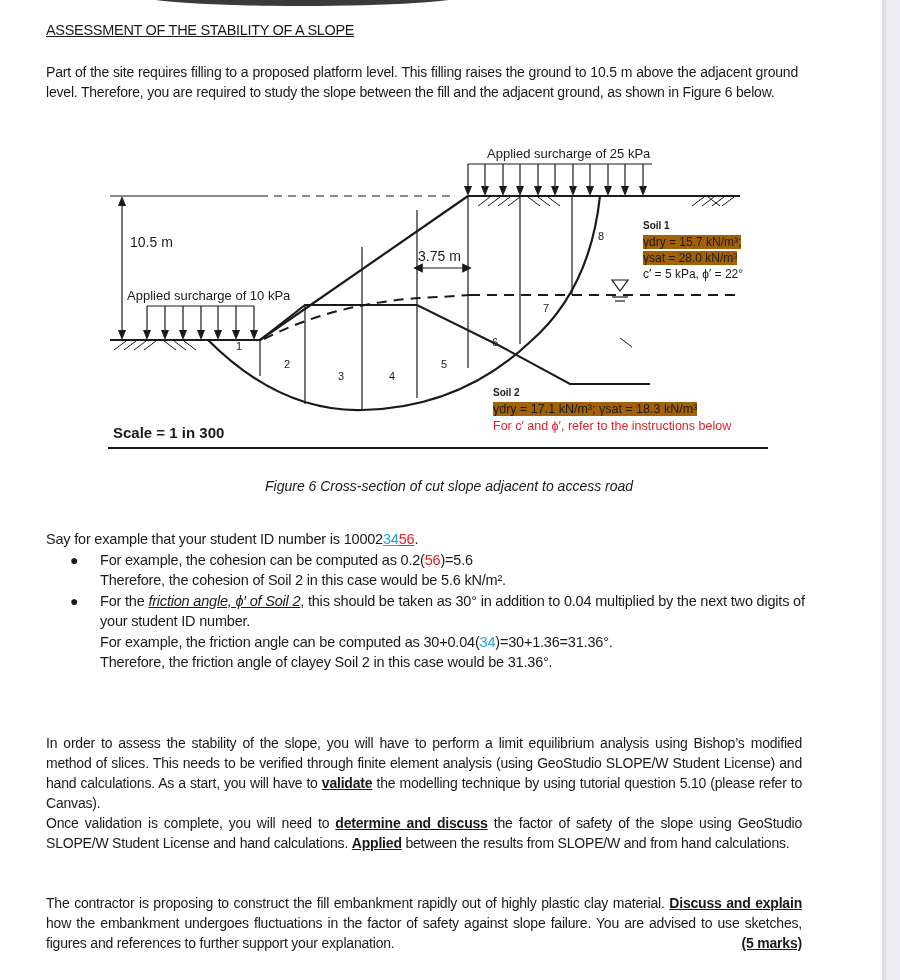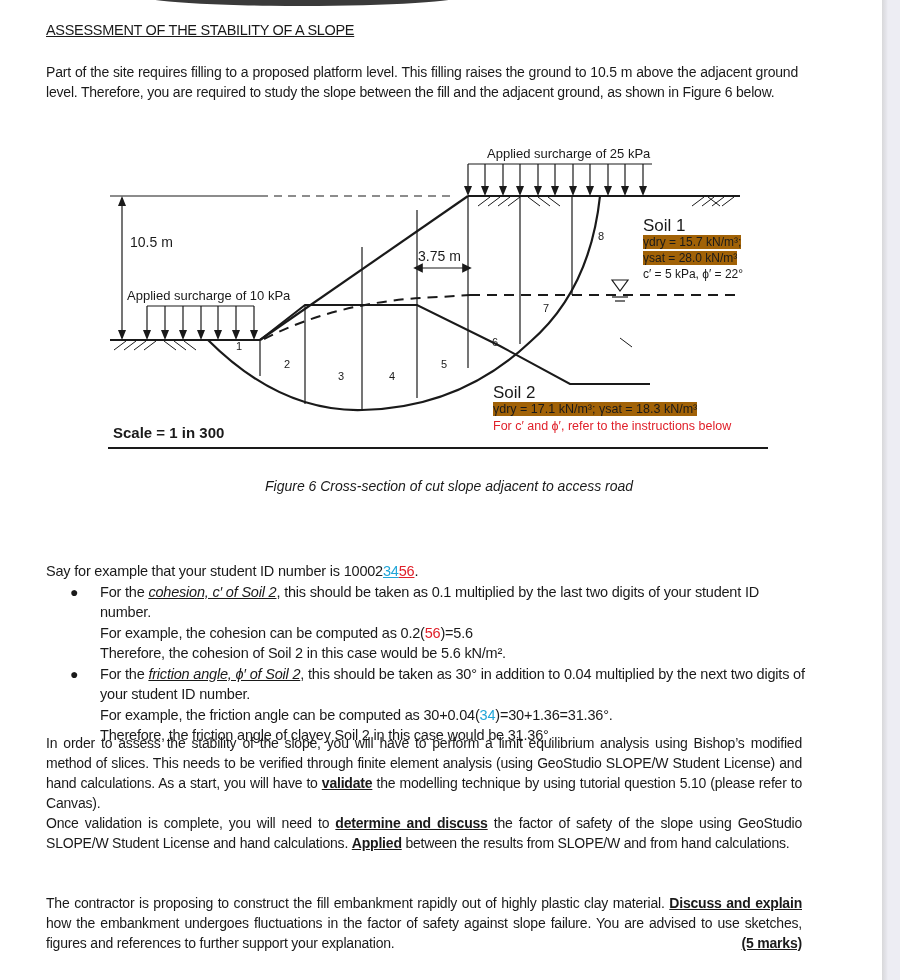--- a/index.html
+++ b/index.html
@@ -34,34 +34,34 @@
     position: absolute; left: 46px; font-size: 14px; line-height: 20px;
     letter-spacing: -0.2px;
   }
   .justify { text-align: justify; }
   .figure {
     position: absolute; left: 100px; top: 140px; width: 680px; height: 320px;
   }
   .fig-label {
     position: absolute; font-size: 13px; color: #1a1a1a; white-space: nowrap;
   }
-  .soil-title { font-weight: normal; font-size: 17px; }
+  .soil-title { font-weight: bold; font-size: 10px; }
   .hl { background: #a16207; }
   .red { color: #e0202a; }
   .blue { color: #21a6d8; }
   .scale-label {
     position: absolute; left: 113px; top: 424px; font-size: 15px; font-weight: bold;
   }
   .fig-rule {
     position: absolute; left: 108px; top: 447px; width: 660px; height: 2px; background: #1a1a1a;
   }
   .caption {
     position: absolute; left: 265px; top: 478px; font-size: 14px; font-style: italic;
   }
-  .bullets { position: absolute; left: 46px; top: 529px; width: 760px; font-size: 14.5px; line-height: 20.5px; letter-spacing: -0.2px; margin-top: 32px; }
+  .bullets { position: absolute; left: 46px; top: 529px; width: 760px; font-size: 14.5px; line-height: 20.5px; letter-spacing: -0.2px; }
   .bullet-row { position: relative; padding-left: 54px; }
   .bullet-dot {
     position: absolute; left: 24px; top: 0; font-size: 14px;
   }
   .u { text-decoration: underline; }
   .bu { font-weight: bold; text-decoration: underline; }
   .marks { float: right; font-weight: bold; text-decoration: underline; }
 </style>
 </head>
 <body>
@@ -229,23 +229,20 @@
   <div class="fig-rule"></div>
   <div class="caption">Figure 6 Cross-section of cut slope adjacent to access road</div>
 
   <div class="bullets">
     <div>
       <span>Say for example that your student ID number is 10002</span><span class="blue u">34</span><span class="red u">56</span><span>.</span>
     </div>
     <div class="bullet-row">
       <span class="bullet-dot">●</span>
       <div>
-        <span>For the </span><span class="u" style="font-style:italic;">cohesion, c′ of Soil 2</span><span>, this should be taken as 0.1 multiplied by the last two digits of your student ID number.</span>
-      </div>
-      <div>
         <span>For example, the cohesion can be computed as 0.2(</span><span class="red">56</span><span>)=5.6</span>
       </div>
       <div>Therefore, the cohesion of Soil 2 in this case would be 5.6 kN/m².</div>
     </div>
     <div class="bullet-row">
       <span class="bullet-dot">●</span>
       <div>
         <span>For the </span><span class="u" style="font-style:italic;">friction angle, ϕ′ of Soil 2</span><span>, this should be taken as 30° in addition to 0.04 multiplied by the next two digits of your student ID number.</span>
       </div>
       <div>

